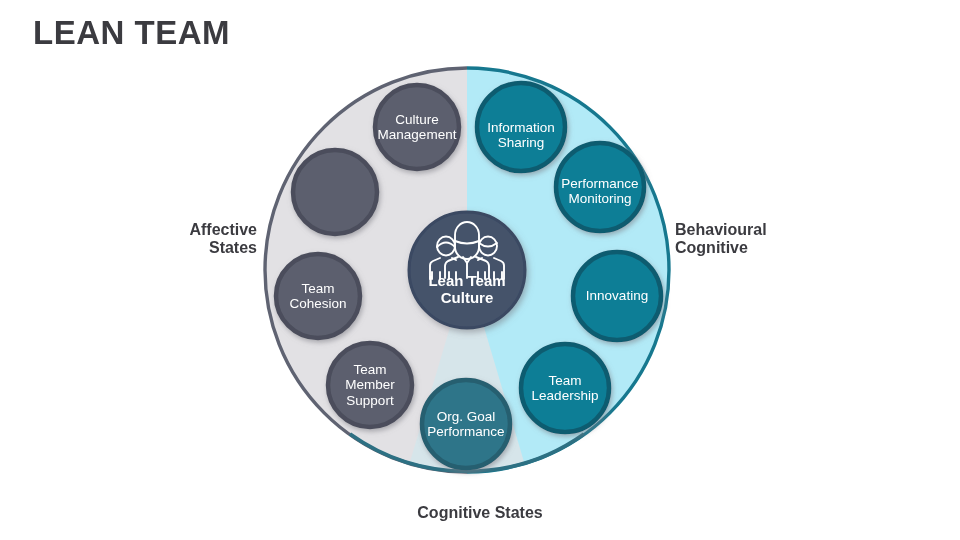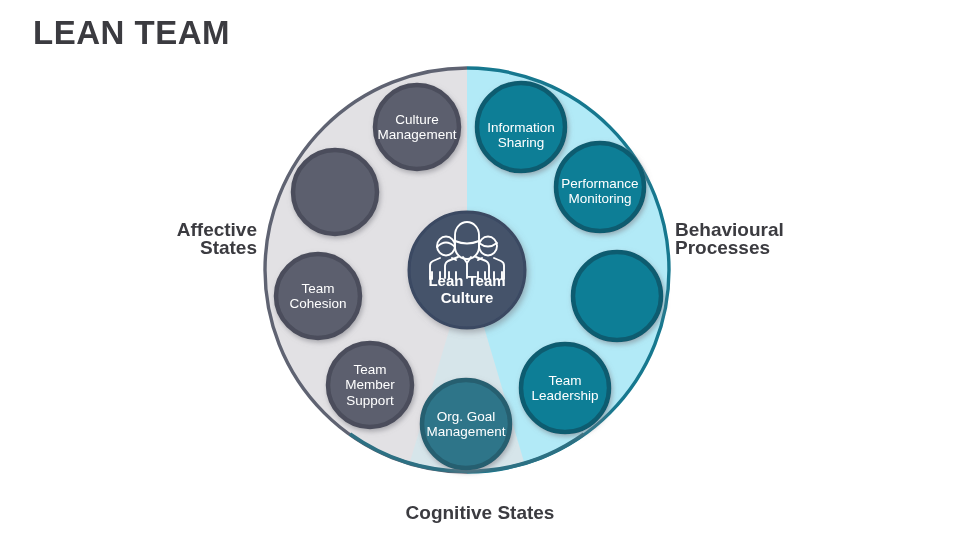--- a/index.html
+++ b/index.html
@@ -54,21 +54,21 @@
     position: absolute;
     text-align: center;
     color: #ffffff;
     font-size: 15px;
     font-weight: bold;
     line-height: 17px;
     white-space: pre-line;
   }
   .sector-label {
     position: absolute;
-    font-size: 19px;
+    font-size: 16px;
     font-weight: bold;
     color: #3b3b40;
     line-height: 18px;
     white-space: pre-line;
   }
   #label-affective { right: 703px; top: 221px; text-align: right; }
   #label-behavioural { left: 675px; top: 221px; text-align: left; }
   #label-cognitive { left: 0; right: 0; top: 476px; text-align: center; margin-top: 28px; }
 </style>
 </head>
@@ -166,34 +166,35 @@
 
 
   <div class="bubble-label" style="left:274px; top:269px; width:88px; height:54px;">Team
 Cohesion</div>
 
   <div class="bubble-label" style="left:328px; top:350px; width:84px; height:70px;">Team
 Member
 Support</div>
 
   <div class="bubble-label" style="left:418px; top:397px; width:96px; height:54px;">Org. Goal
-Management</div>
+Performance</div>
 
   <div class="bubble-label" style="left:517px; top:361px; width:96px; height:54px;">Team
 Leadership</div>
 
+  <div class="bubble-label" style="left:569px; top:269px; width:96px; height:54px;">Innovating</div>
 
   <div class="bubble-label" style="left:552px; top:164px; width:96px; height:54px;text-align:center;">Performance
 Monitoring</div>
 
   <div class="bubble-label" style="left:473px; top:108px; width:96px; height:54px;">Information
 Sharing</div>
 
   <div class="center-label" style="left:409px; top:272px; width:116px;">Lean Team
 Culture</div>
 
   <div class="sector-label" id="label-affective">Affective
 States</div>
   <div class="sector-label" id="label-behavioural">Behavioural
-Processes</div>
+Cognitive</div>
   <div class="sector-label" id="label-cognitive">Cognitive States</div>
 
 </div>
 
 </body></html>

